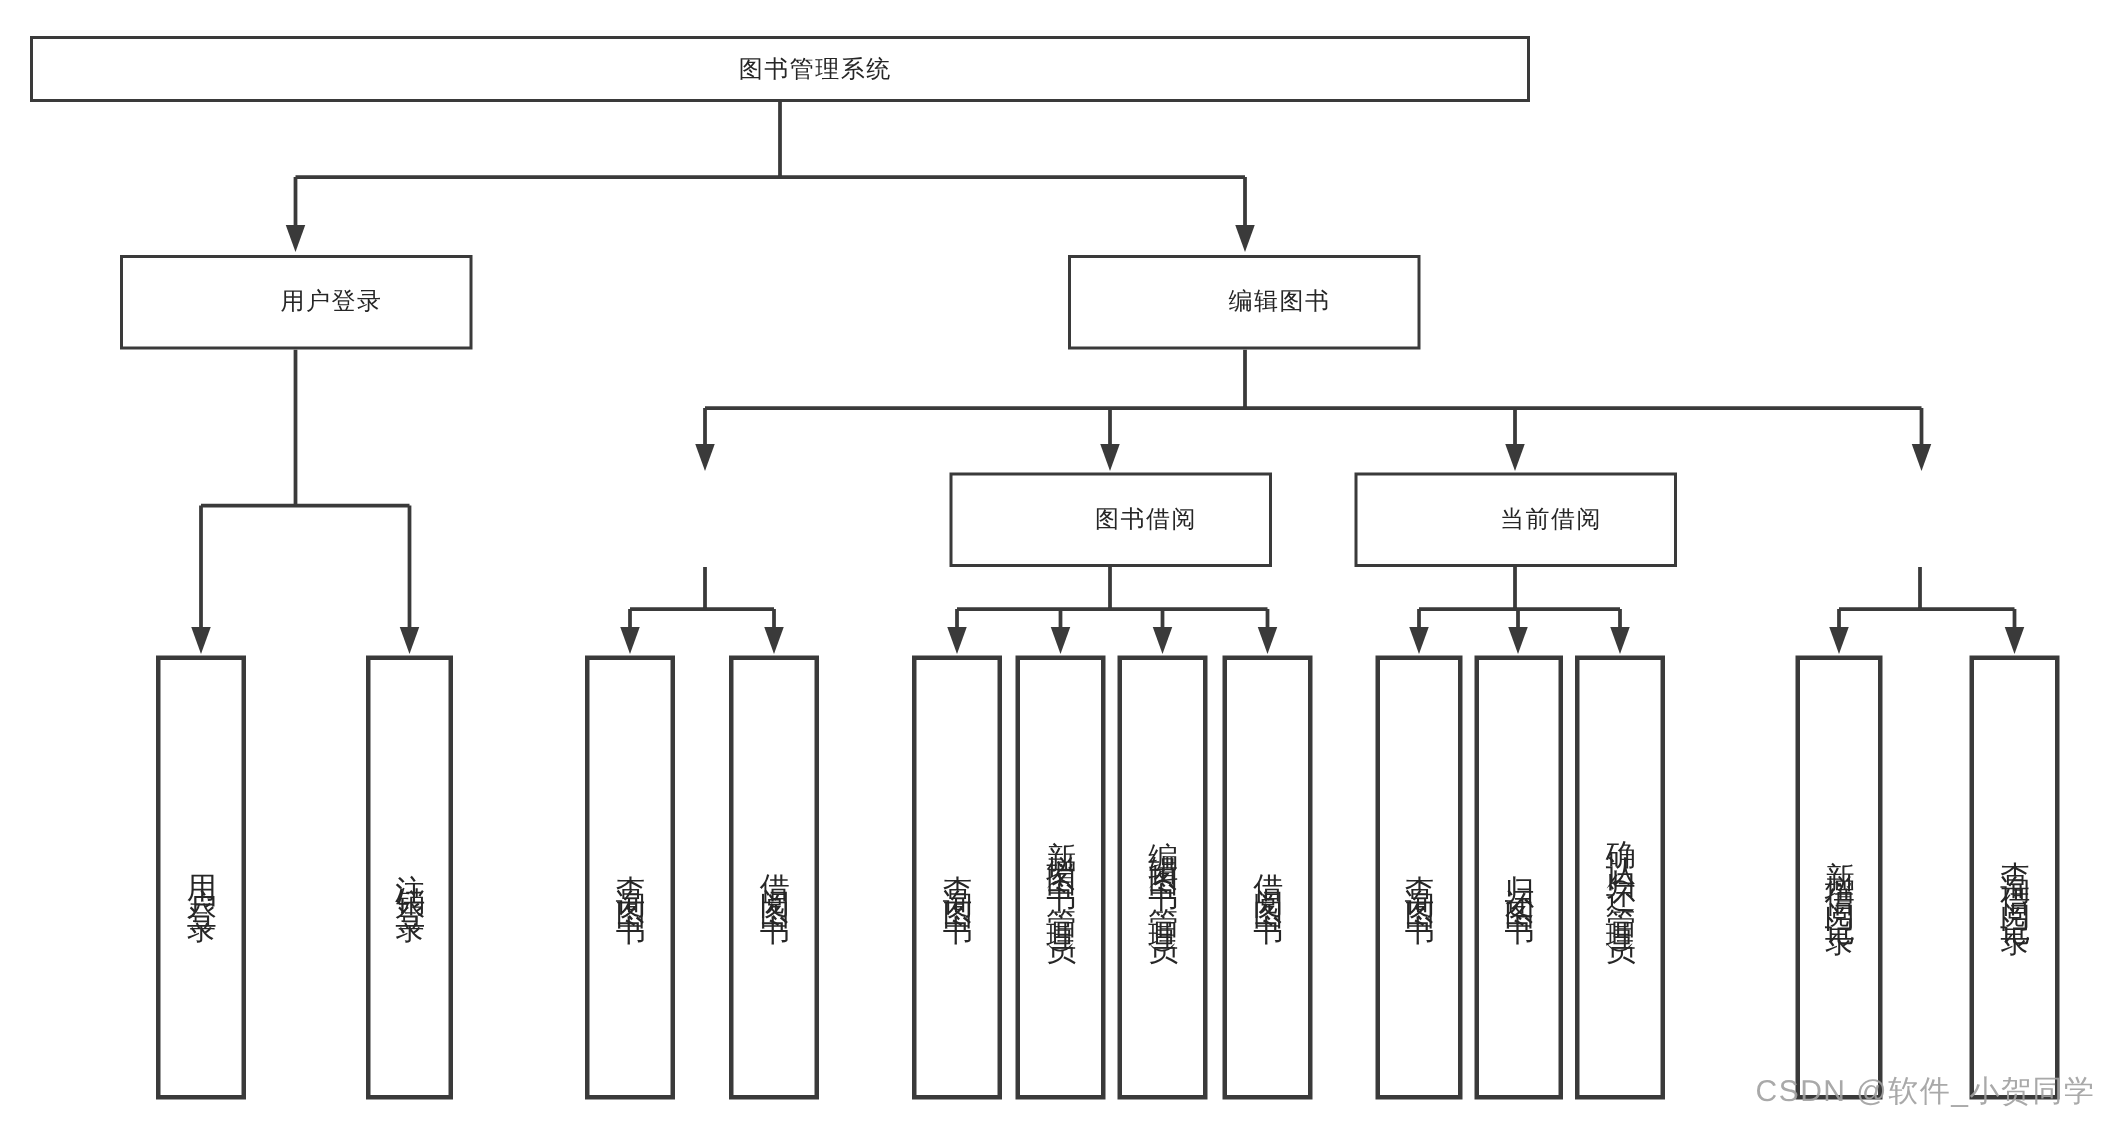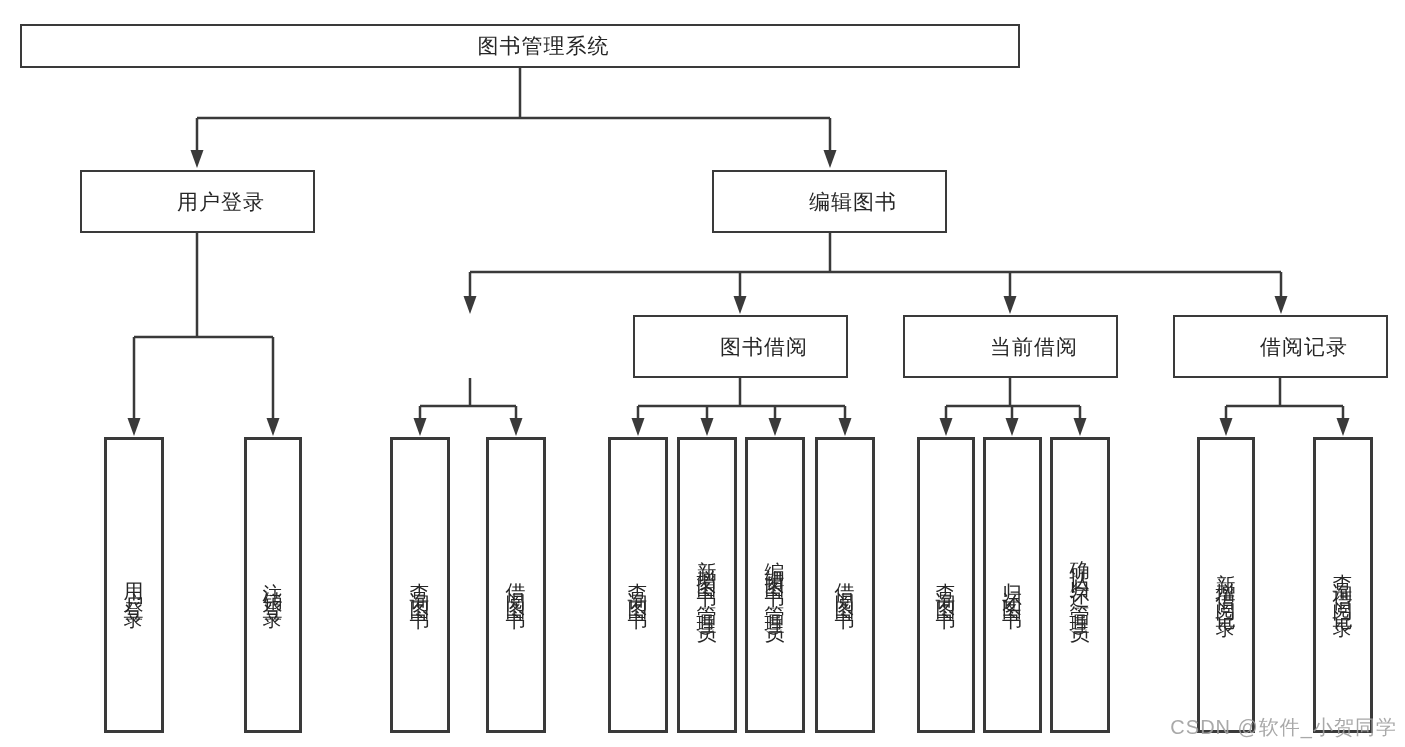--- a/index.html
+++ b/index.html
@@ -11,21 +11,21 @@
     overflow:hidden;
   }
   #connectors{position:absolute;left:0;top:0;width:1405px;height:747px;pointer-events:none;}
   .node{
     position:absolute;
     box-sizing:border-box;
     background:#ffffff;
     display:flex;align-items:center;justify-content:center;
     color:#262626;
   }
-  .node.h{border:2.5px solid #3a3a3a;font-size:21px;letter-spacing:1px;padding-left:47px;}
+  .node.h{border:2.5px solid #3a3a3a;font-size:16px;letter-spacing:1px;padding-left:47px;}
   .node.v{border:3px solid #3a3a3a;}
   .node.v span{
     writing-mode:vertical-rl;
     text-orientation:mixed;
     font-size:20px;
     letter-spacing:9px;
     line-height:1;
     white-space:nowrap;
   }
   .watermark{
@@ -94,23 +94,20 @@
   <div class="node h" style="left:712px;top:170px;width:235px;height:63px">
     <span>编辑图书</span>
   </div>
 
   <div class="node h" style="left:633px;top:315px;width:215px;height:63px">
     <span>图书借阅</span>
   </div>
   <div class="node h" style="left:903px;top:315px;width:215px;height:63px">
     <span>当前借阅</span>
   </div>
-  <div class="node h" style="left:1173px;top:315px;width:215px;height:63px">
-    <span>借阅记录</span>
-  </div>
 
   <div class="node v" style="left:104px;top:437px;width:60px;height:296px">
     <span>用户登录</span>
   </div>
   <div class="node v" style="left:244px;top:437px;width:58px;height:296px">
     <span>注销登录</span>
   </div>
 
   <div class="node v" style="left:390px;top:437px;width:60px;height:296px">
     <span>查询图书</span>

